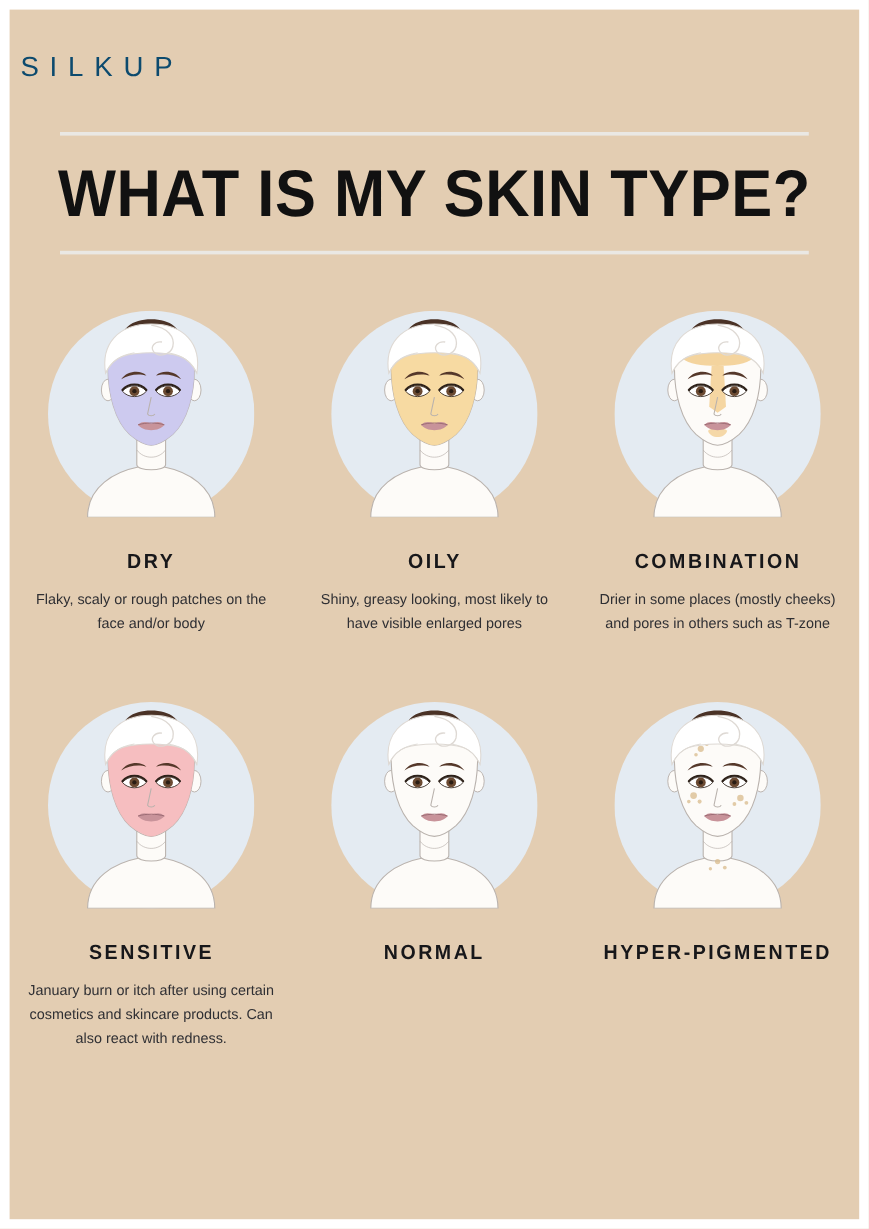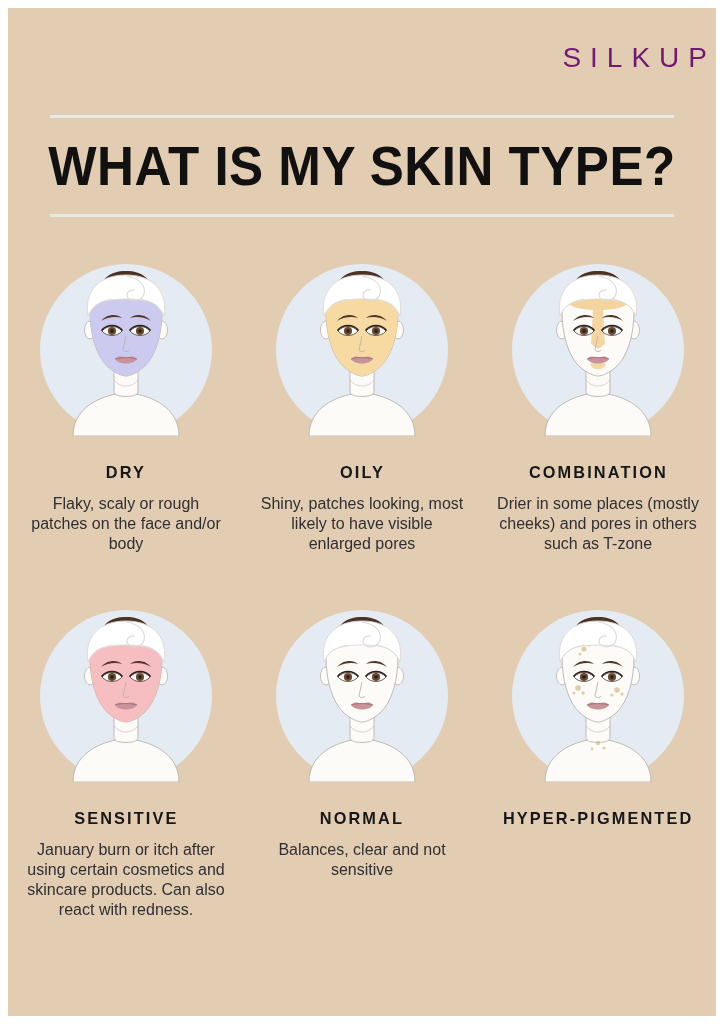--- a/index.html
+++ b/index.html
@@ -19,25 +19,25 @@
     left: 8px;
     top: 8px;
     width: 708px;
     height: 1008px;
     background: #e3cdb2;
     overflow: hidden;
   }
 
   
   .brand {
-    text-align: right;
+    text-align: left;
     margin-top: 34px;
-    font-size: 28px;
+    font-size: 23px;
     letter-spacing: 9px;
-    color: #701a75;
+    color: #0c4a6e;
     font-weight: 300;
     text-indent: 9px;
     font-family: "Liberation Sans", sans-serif;
   }
   .rule {
     height: 3px;
     background: #eae8e4;
     margin: 0 42px;
   }
   .rule-top { margin-top: 41px; }
@@ -77,21 +77,21 @@
     font-weight: bold;
     letter-spacing: 2.2px;
     color: #17171a;
     text-align: center;
     font-family: "Liberation Sans Narrow", "Liberation Sans", sans-serif;
     transform: scaleX(0.96);
     white-space: nowrap;
   }
   .card-desc {
     margin-top: 11px;
-    font-size: 16px;
+    font-size: 12px;
     line-height: 20px;
     color: #2f2f33;
     text-align: center;
     width: 205px;
     font-family: "Liberation Sans", sans-serif;
   }
   .card-desc.wide { width: 212px; }
 </style>
 </head>
 <body>
@@ -200,21 +200,21 @@
   <path d="M62,66 C67,60 77,60 82,66" fill="none" stroke="#2d2119" stroke-width="1.7" stroke-linecap="round"></path>
   <path d="M90,66 C95,60 105,60 110,66" fill="none" stroke="#2d2119" stroke-width="1.7" stroke-linecap="round"></path>
 
   <path d="M86,72 L83,86 C84,88 88,88 89,86" fill="none" stroke="#b9b2ad" stroke-width="0.9"></path>
 
   <path d="M75,95 C79,91 83,93 86,94 C89,93 93,91 97,95
            C93,101 79,101 75,95 Z" fill="#c8939a"></path>
   <path d="M75,95 C82,93 90,93 97,95" fill="none" stroke="#9a6a72" stroke-width="0.8"></path>
 </svg>
         <div class="card-title">OILY</div>
-        <div class="card-desc">Shiny, patches looking, most likely to have visible enlarged pores</div>
+        <div class="card-desc">Shiny, greasy looking, most likely to have visible enlarged pores</div>
       </div>
       <div class="card">
 <svg viewBox="0 0 172 172" class="avatar">
   <circle cx="86" cy="86" r="86" fill="#e4ebf2"></circle>
 
   <path d="M33,172 C33,146 56,134 76,130 L96,130 C116,134 139,146 139,172 Z" fill="#fdfbf8" stroke="#b9b2ad" stroke-width="0.9"></path>
 
   <path d="M74,103 L74,128 C74,134 98,134 98,128 L98,103 Z" fill="#fdfbf8" stroke="#b9b2ad" stroke-width="0.9"></path>
   <path d="M74,116 C80,124 92,124 98,116" fill="none" stroke="#b9b2ad" stroke-width="0.8" opacity="0.7"></path>
 
@@ -353,21 +353,20 @@
   <path d="M62,66 C67,60 77,60 82,66" fill="none" stroke="#2d2119" stroke-width="1.7" stroke-linecap="round"></path>
   <path d="M90,66 C95,60 105,60 110,66" fill="none" stroke="#2d2119" stroke-width="1.7" stroke-linecap="round"></path>
 
   <path d="M86,72 L83,86 C84,88 88,88 89,86" fill="none" stroke="#b9b2ad" stroke-width="0.9"></path>
 
   <path d="M75,95 C79,91 83,93 86,94 C89,93 93,91 97,95
            C93,101 79,101 75,95 Z" fill="#c8939a"></path>
   <path d="M75,95 C82,93 90,93 97,95" fill="none" stroke="#9a6a72" stroke-width="0.8"></path>
 </svg>
         <div class="card-title">NORMAL</div>
-        <div class="card-desc">Balances, clear and not sensitive</div>
       </div>
       <div class="card">
 <svg viewBox="0 0 172 172" class="avatar">
   <circle cx="86" cy="86" r="86" fill="#e4ebf2"></circle>
 
   <path d="M33,172 C33,146 56,134 76,130 L96,130 C116,134 139,146 139,172 Z" fill="#fdfbf8" stroke="#b9b2ad" stroke-width="0.9"></path>
 
   <path d="M74,103 L74,128 C74,134 98,134 98,128 L98,103 Z" fill="#fdfbf8" stroke="#b9b2ad" stroke-width="0.9"></path>
   <path d="M74,116 C80,124 92,124 98,116" fill="none" stroke="#b9b2ad" stroke-width="0.8" opacity="0.7"></path>
 

